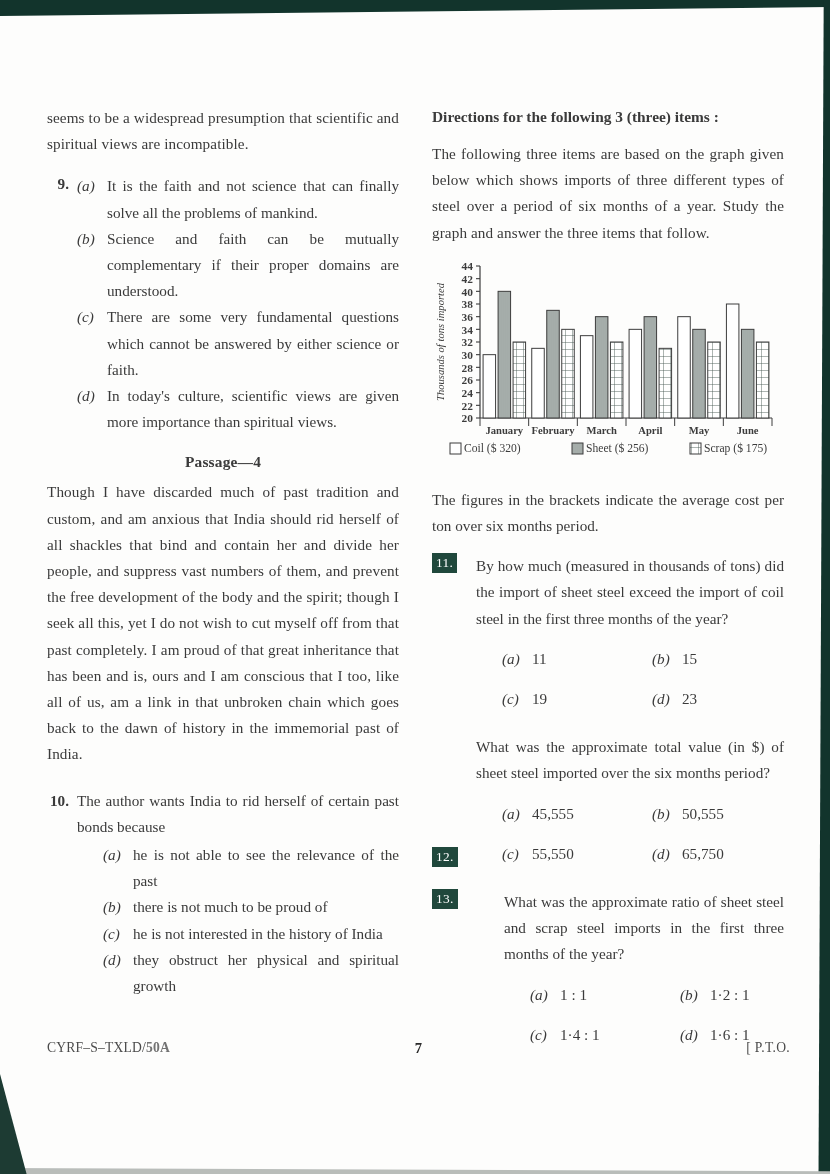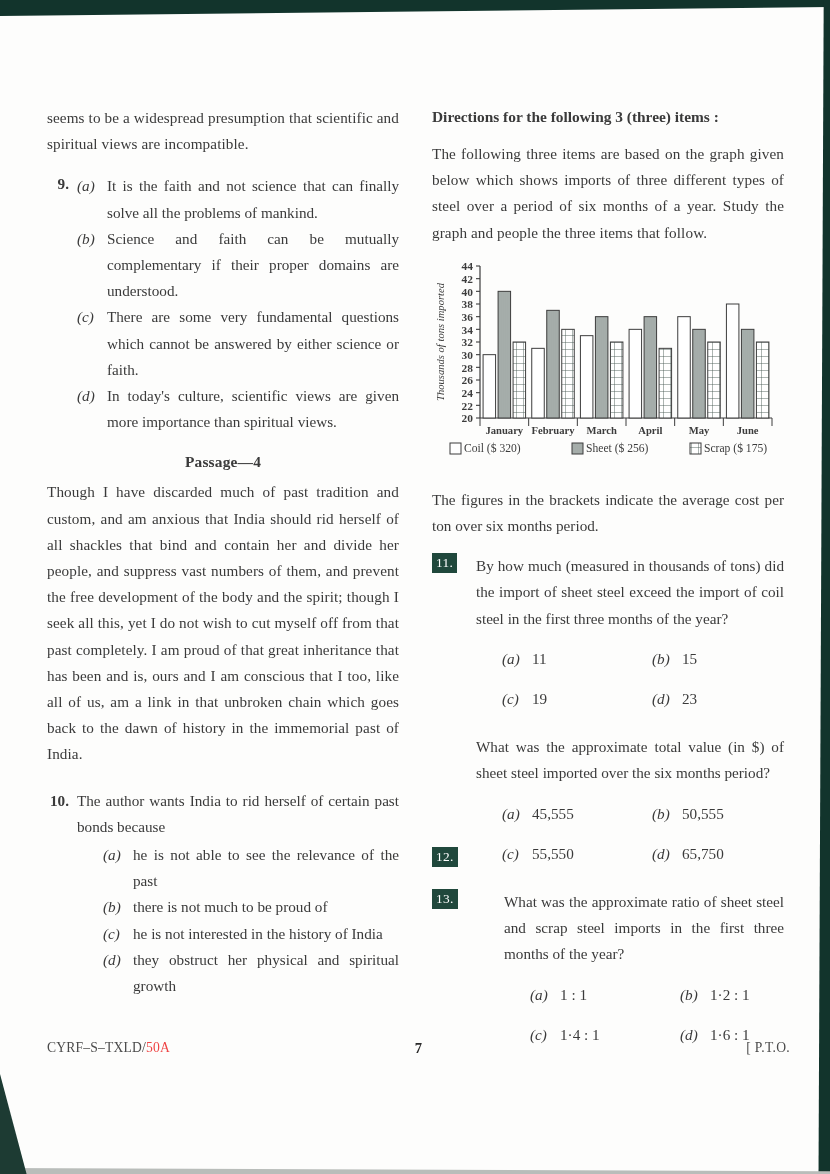--- a/index.html
+++ b/index.html
@@ -174,21 +174,21 @@
   .footer {
     position: absolute;
     left: 47px;
     right: 40px;
     top: 1040px;
     height: 24px;
     font-size: 13.6px;
     color: #4a4a4a;
   }
   .footer-code { position: absolute; left: 0; top: 0; letter-spacing: .2px; }
-  .footer-code b { font-weight: normal; color: #ef4444; }
+  .footer-code b { font-weight: bold; color: #737373; }
   .footer-page {
     position: absolute; left: 0; right: 0; top: 0;
     text-align: center; font-weight: bold; font-size: 14.6px; color: #2a2a2a;
   }
   .footer-pto { position: absolute; right: 0; top: 0; letter-spacing: .3px; }
 </style>
 </head>
 <body>
 
 <div id="page">
@@ -256,21 +256,21 @@
           </div>
         </div>
       </div>
 
     </div>
 
     <div class="col col-right">
 
       <div class="directions-head">Directions for the following 3 (three) items :</div>
 
-      <div class="para">The following three items are based on the graph given below which shows imports of three different types of steel over a period of six months of a year. Study the graph and people the three items that follow.</div>
+      <div class="para">The following three items are based on the graph given below which shows imports of three different types of steel over a period of six months of a year. Study the graph and answer the three items that follow.</div>
 
       <div class="chart-wrap">
         <svg id="chart-svg" width="352" height="205" viewBox="0 0 352 205" font-family="Liberation Serif, serif">
             <defs>
               <pattern id="pat-vertical" width="4" height="4" patternUnits="userSpaceOnUse">
                 <rect width="4" height="4" fill="#ffffff"></rect>
                 <path d="M1 0 V4 M3 0 V4" stroke="#4a5a54" stroke-width="1"></path>
               </pattern>
               <pattern id="pat-cross" width="7" height="7" patternUnits="userSpaceOnUse">
                 <rect width="7" height="7" fill="#ffffff"></rect>

